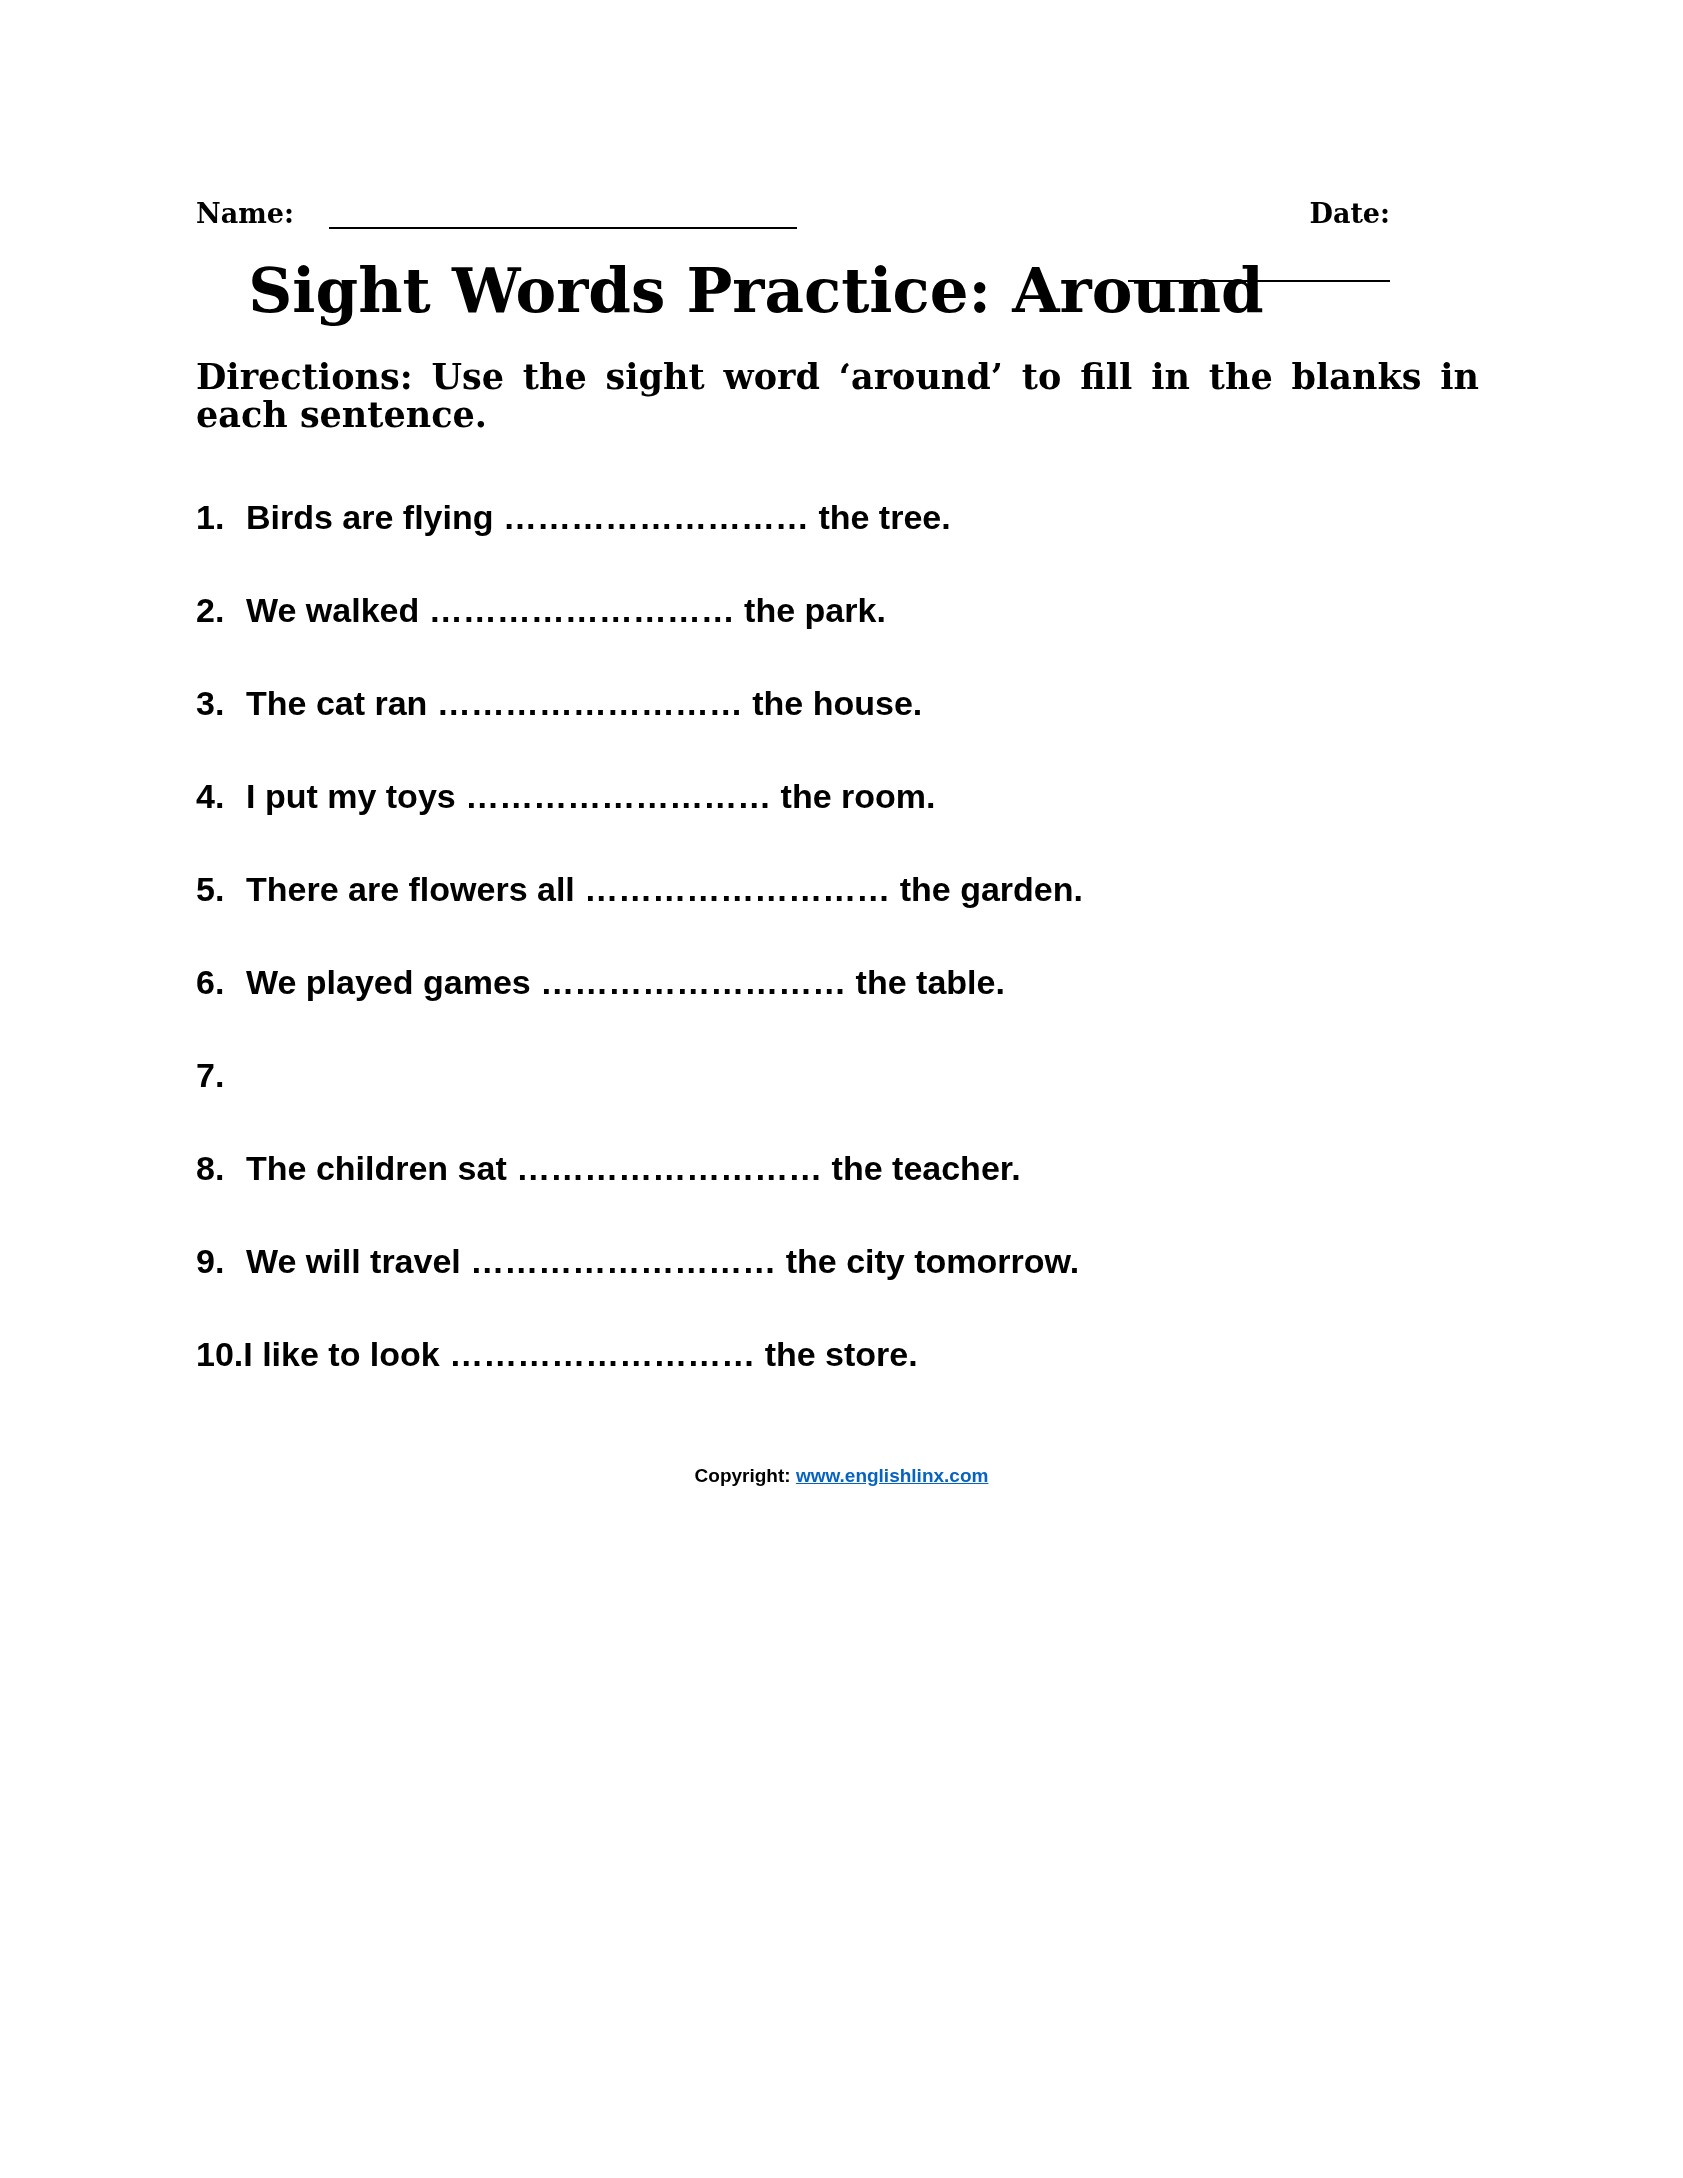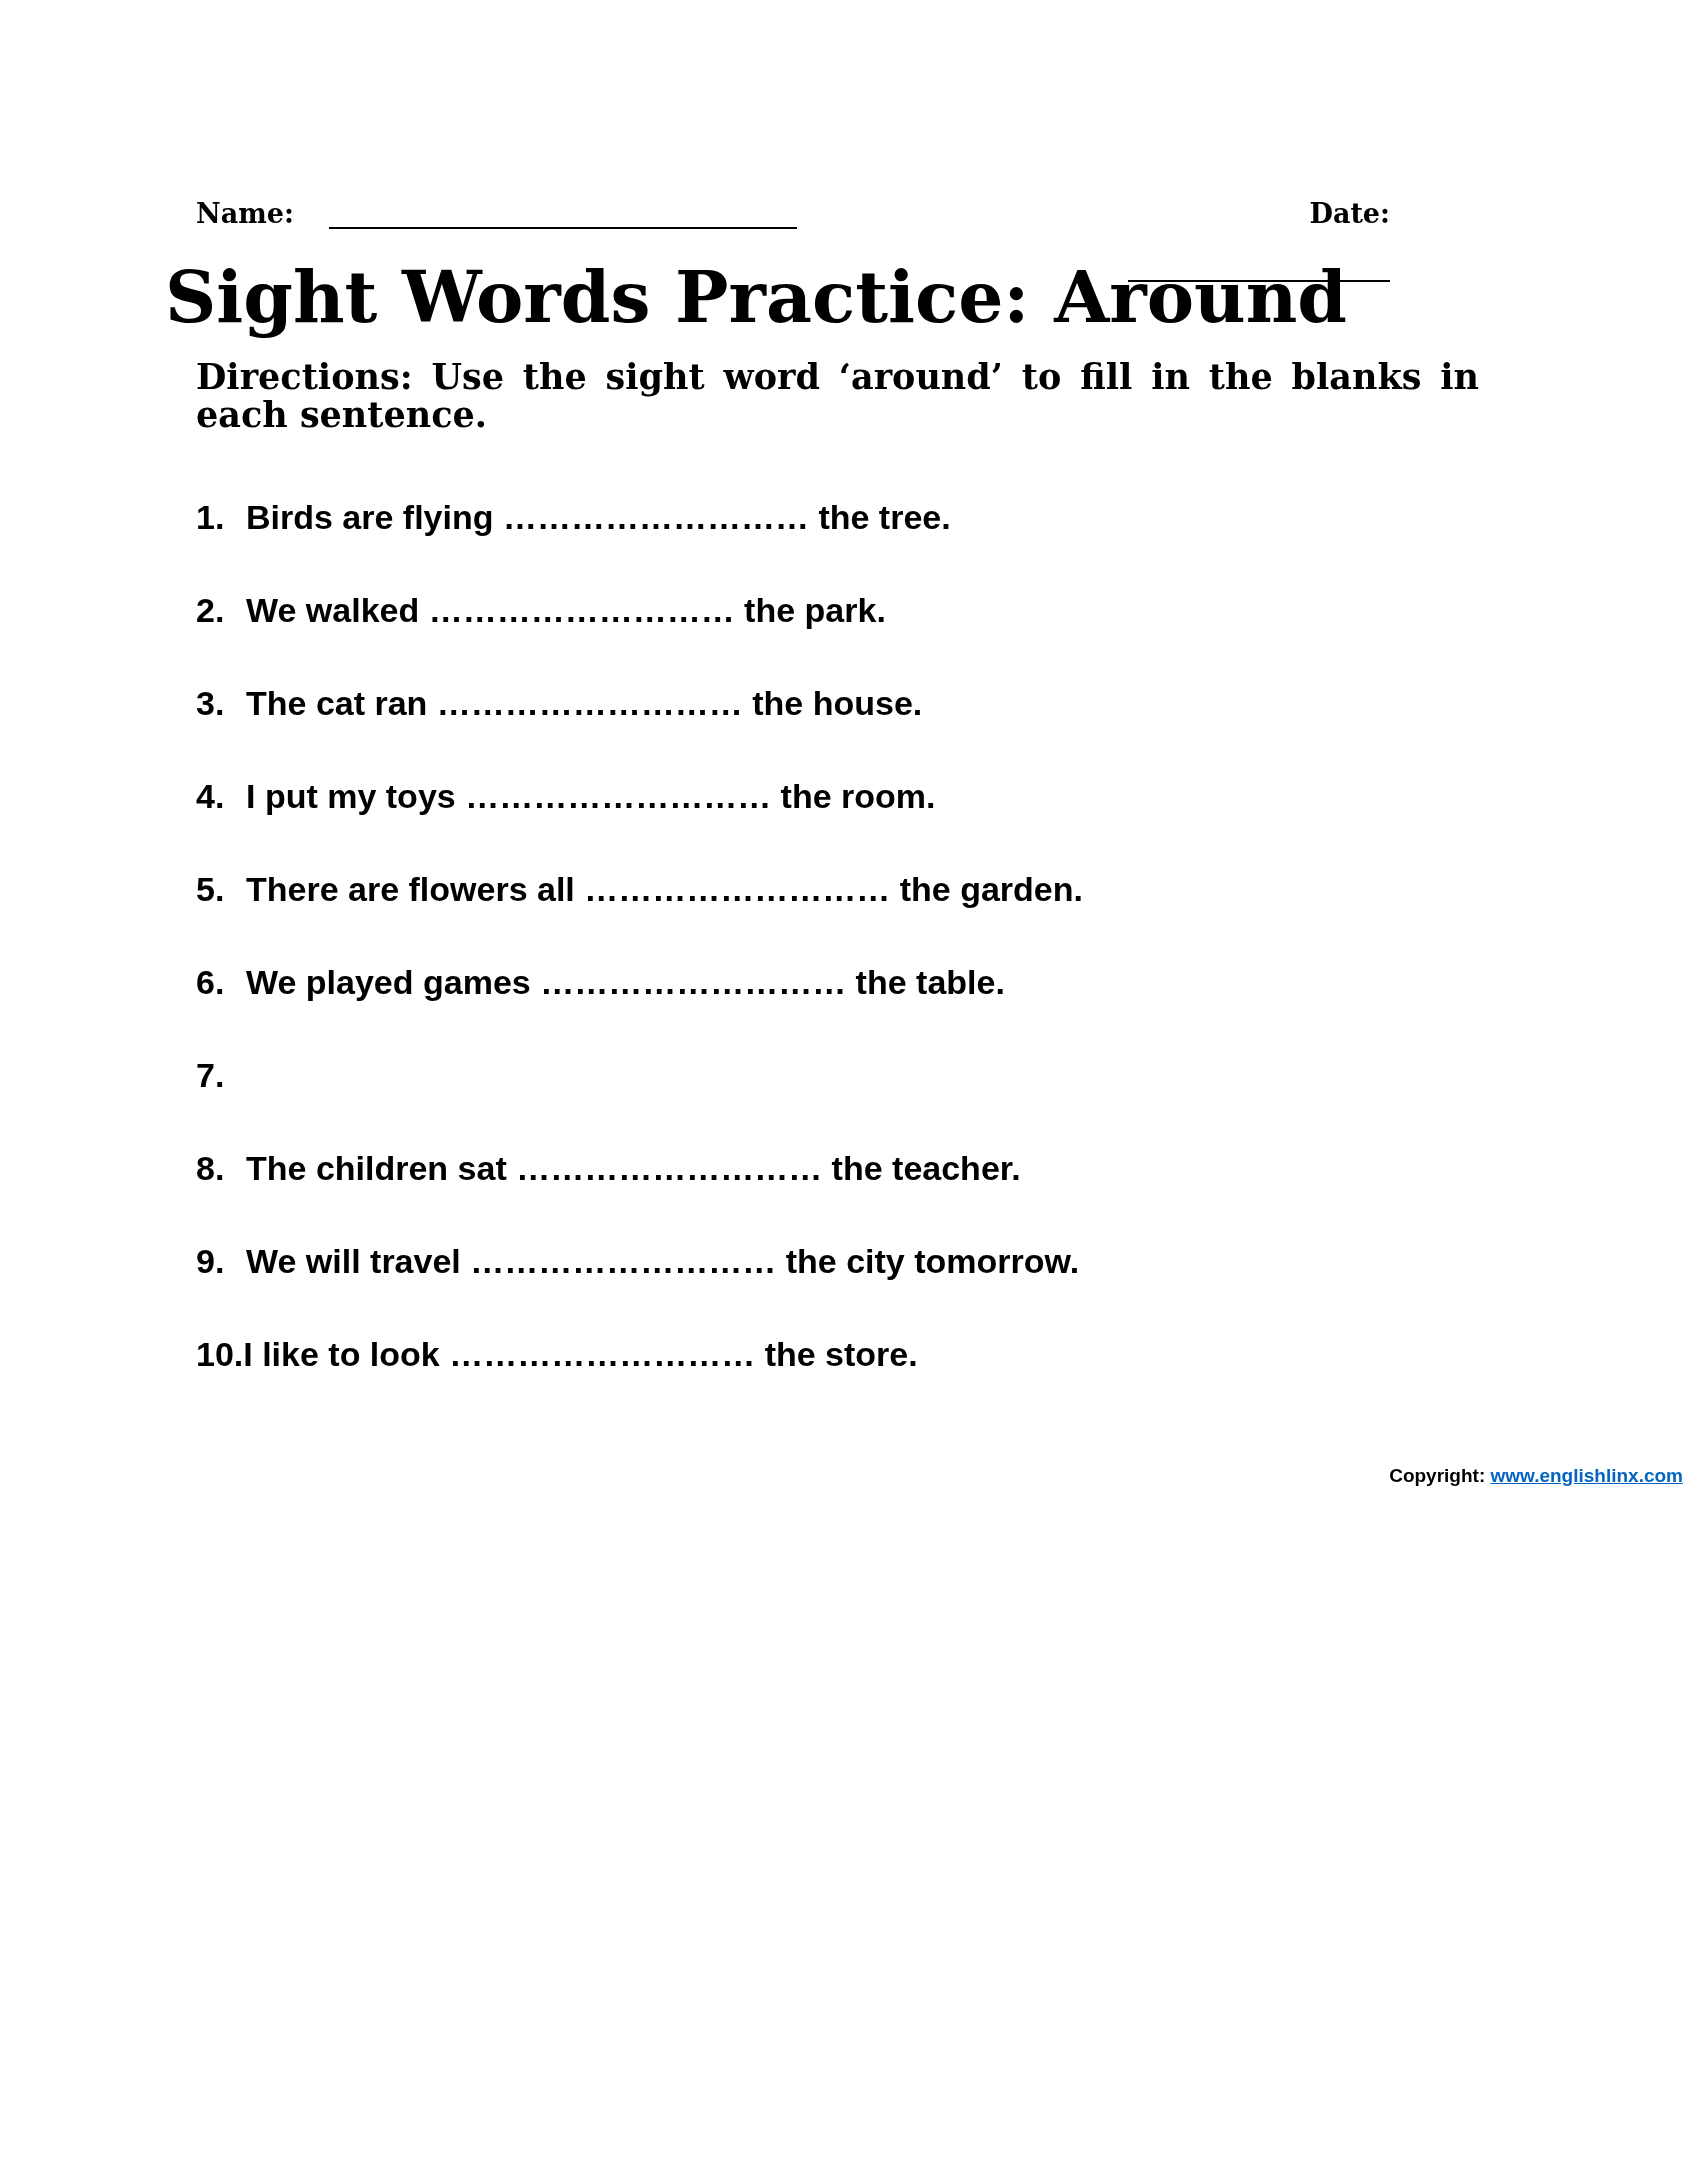--- a/index.html
+++ b/index.html
@@ -5,27 +5,27 @@
   html, body { margin:0; padding:0; background:#fff; }
   body { width:1683px; height:2178px; position:relative; overflow:hidden; color:#000; }
   .serif { font-family: "DejaVu Serif", "Liberation Serif", serif; font-weight:bold;gap:29px; }
   .sans { font-family: "Liberation Sans", "DejaVu Sans", sans-serif; font-weight:bold; }
   .field { position:absolute; top:198px; font-size:27px; display:flex; align-items:flex-end; }
   .field .line { display:inline-block; border-bottom:2px solid #000; height:22px; margin-left:6px; }
   #name-field { left:196px; }
   #name-field .line { width:468px; }
   #date-field { left:1122px;flex-direction:column; }
   #date-field .line { width:262px; }
-  .title { position:absolute; top:255px; left:0; width:1512px; text-align:center; font-size:71px; letter-spacing:0px; }
+  .title { position:absolute; top:255px; left:0; width:1512px; text-align:center; font-size:61px; letter-spacing:0px; }
   .directions { position:absolute; top:358px; left:196px; width:1283px; font-size:35px; line-height:38px; text-align:justify; text-align-last:left; }
   .items { position:absolute; top:498px; left:196px; margin:0; padding:0; list-style:none; }
   .item { height:93px; font-size:34px; display:flex; }
   .item .num { display:inline-block; width:50px; }
   .item.ten .num { width:auto; }
-  .copyright { position:absolute; top:1465px; left:0; width:1683px; text-align:right; font-size:19px; }
+  .copyright { position:absolute; top:1465px; left:0; width:1683px; text-align:center; font-size:19px; }
   .copyright a { color:#0563c1; text-decoration:underline; }
 </style>
 </head>
 <body>
 
 <div class="field serif" id="name-field">
   <span>Name:</span>
   <span class="line"></span>
 </div>
 <div class="field serif" id="date-field">

